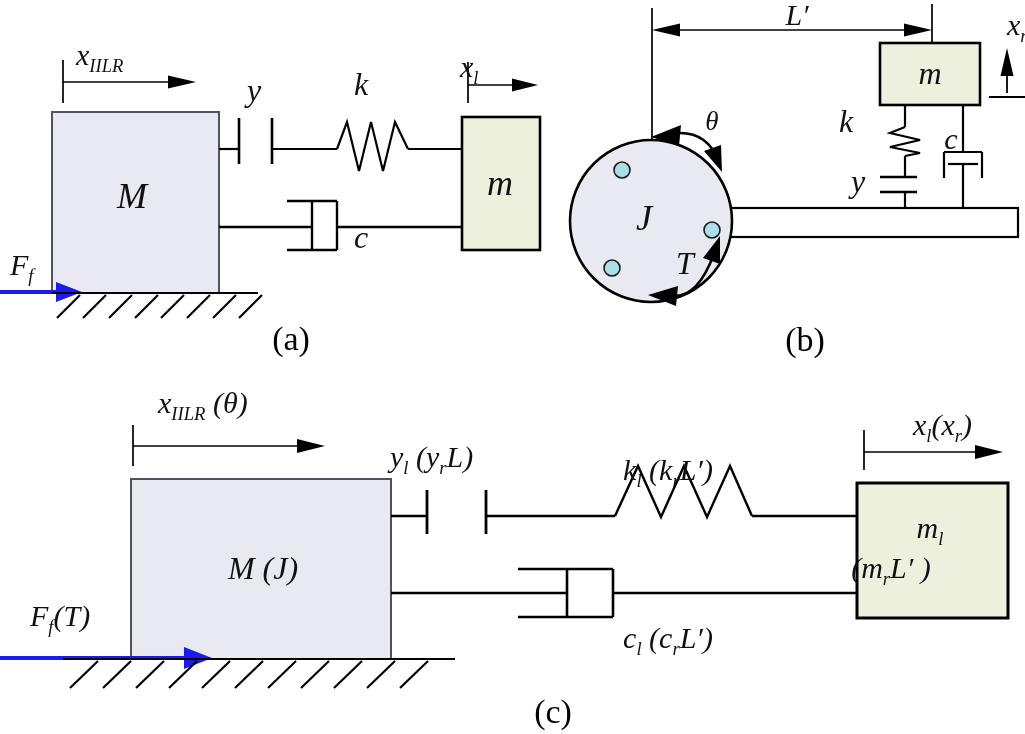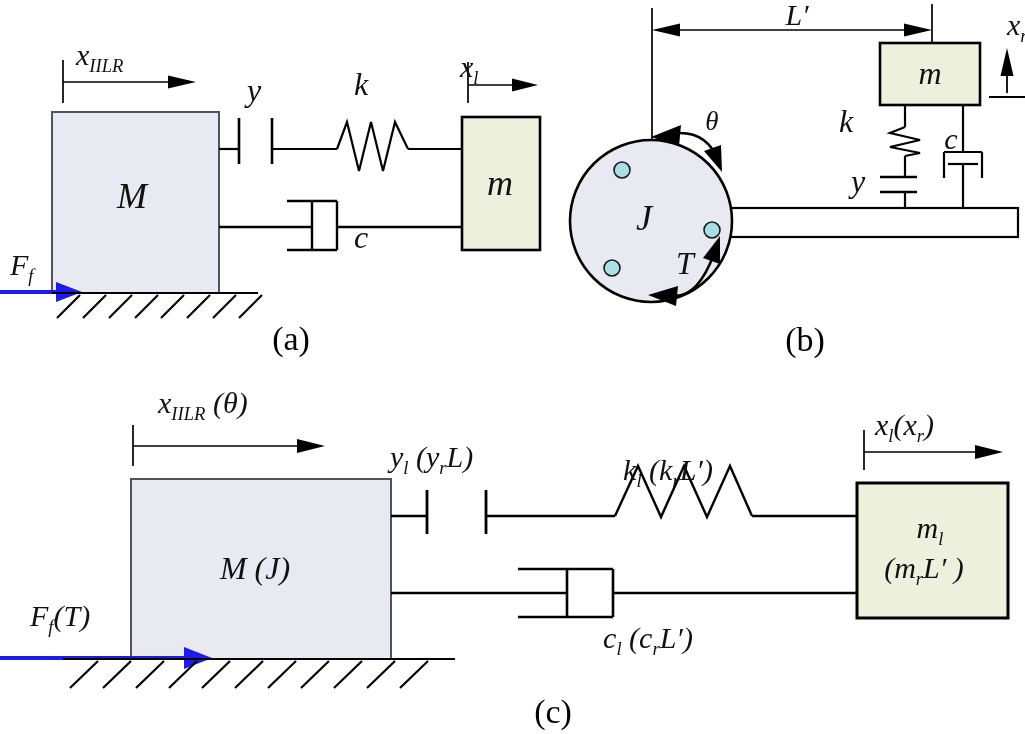--- a/index.html
+++ b/index.html
@@ -216,21 +216,21 @@
 <div class="lbl s30 c" style="left:951px;top:139px"><span>c</span></div>
 <div class="lbl s32 c" style="left:858px;top:181px"><span>y</span></div>
 <div class="lbl s36 c" style="left:644px;top:218px"><span>J</span></div>
 <div class="lbl s26 c" style="left:712px;top:121px"><span>θ</span></div>
 <div class="lbl s32 c" style="left:685px;top:263px"><span>T</span></div>
 <div class="lbl cap c" style="left:805px;top:340px"><span>(b)</span></div>
 
 <div class="lbl s30" style="left:158px;top:388px"><span>x</span><sub>IILR</sub><span> (θ)</span></div>
 <div class="lbl s30" style="left:390px;top:442px"><span>y</span><sub>l</sub><span> (y</span><sub>r</sub><span>L)</span></div>
 <div class="lbl s30 c" style="left:668px;top:470px"><span>k</span><sub>l</sub><span> (k</span><sub>r</sub><span>L′)</span></div>
-<div class="lbl s30" style="left:875px;top:410px"><span>x</span><sub>l</sub><span>(x</span><sub>r</sub><span>)</span></div>
-<div class="lbl s32 c" style="left:255px;top:568px"><span>M (J)</span></div>
+<div class="lbl s30" style="left:913px;top:410px"><span>x</span><sub>l</sub><span>(x</span><sub>r</sub><span>)</span></div>
+<div class="lbl s32 c" style="left:263px;top:568px"><span>M (J)</span></div>
 <div class="lbl s30 c ctr" style="left:930px;top:528px"><span>m</span><sub>l</sub></div>
-<div class="lbl s30 c ctr" style="left:924px;top:568px"><span>(m</span><sub>r</sub><span>L′ )</span></div>
-<div class="lbl s30 c" style="left:648px;top:638px"><span>c</span><sub>l</sub><span> (c</span><sub>r</sub><span>L′)</span></div>
+<div class="lbl s30 c ctr" style="left:891px;top:568px"><span>(m</span><sub>r</sub><span>L′ )</span></div>
+<div class="lbl s30 c" style="left:668px;top:638px"><span>c</span><sub>l</sub><span> (c</span><sub>r</sub><span>L′)</span></div>
 <div class="lbl s30" style="left:30px;top:601px"><span>F</span><sub>f</sub><span>(T)</span></div>
 <div class="lbl cap c" style="left:553px;top:712px"><span>(c)</span></div>
 
 </div>
 
 </body></html>

